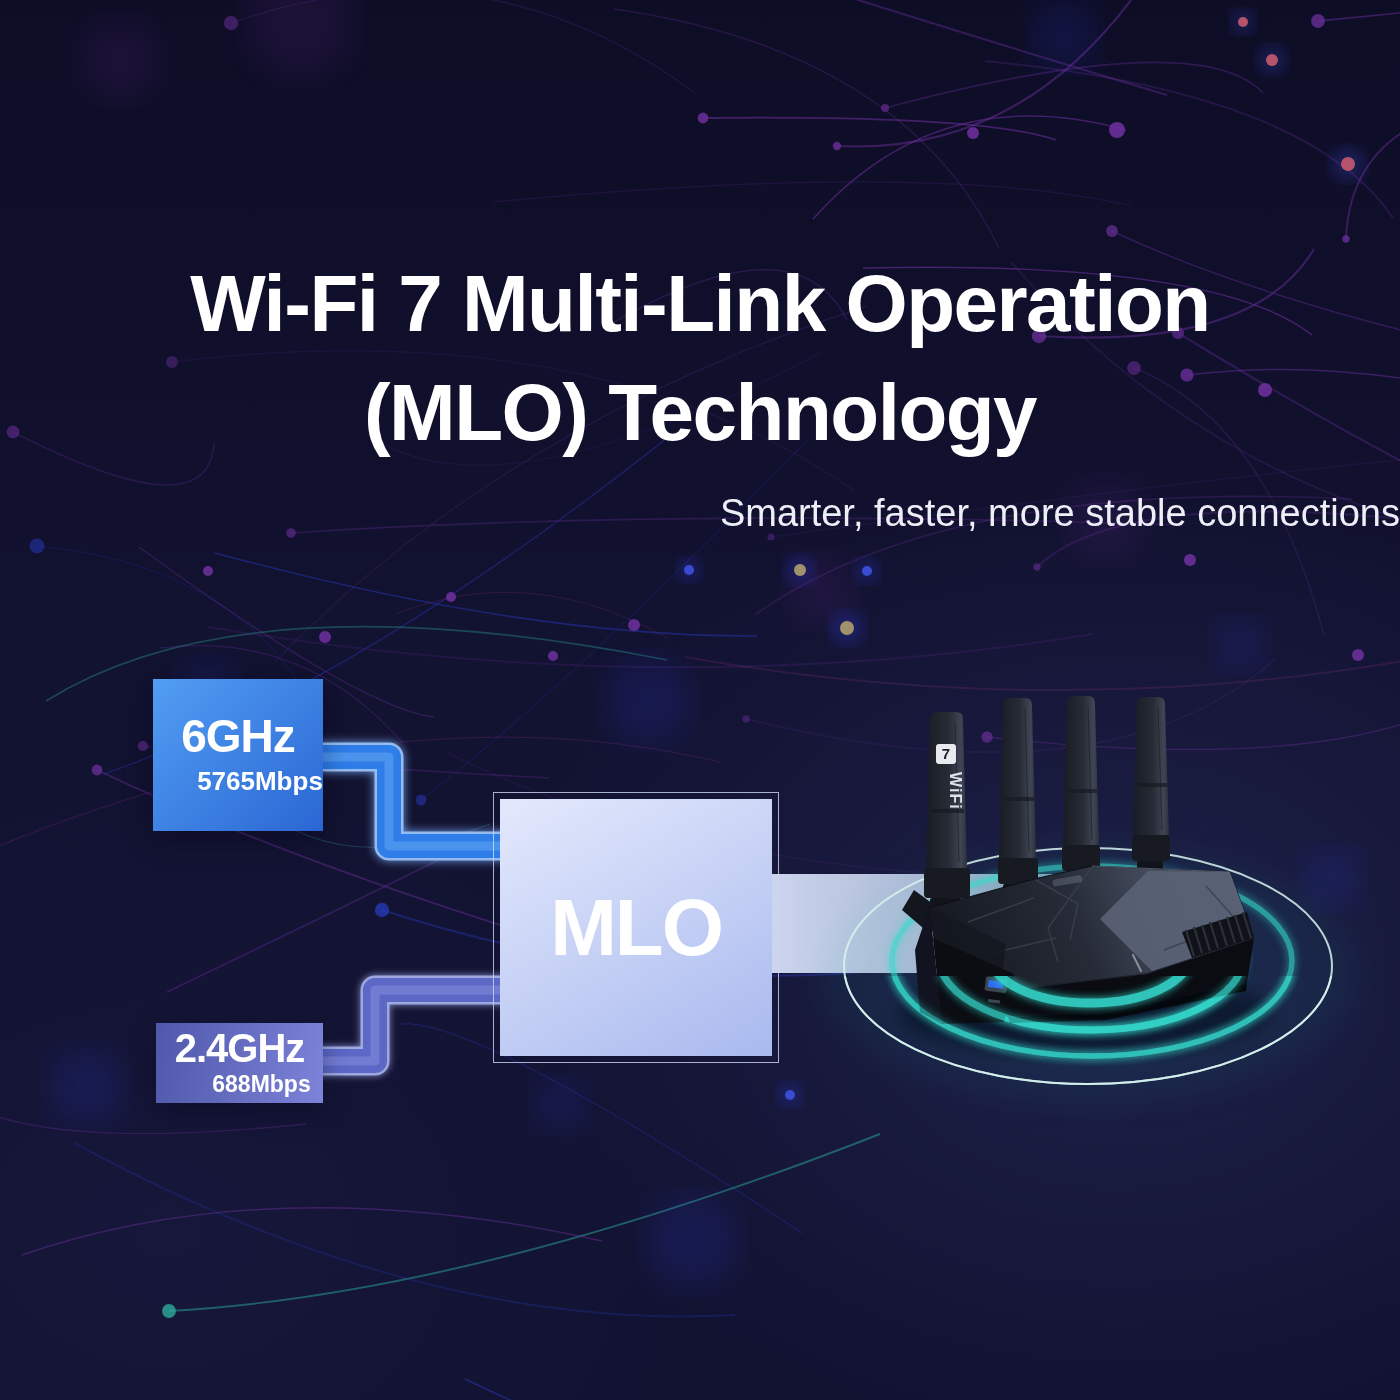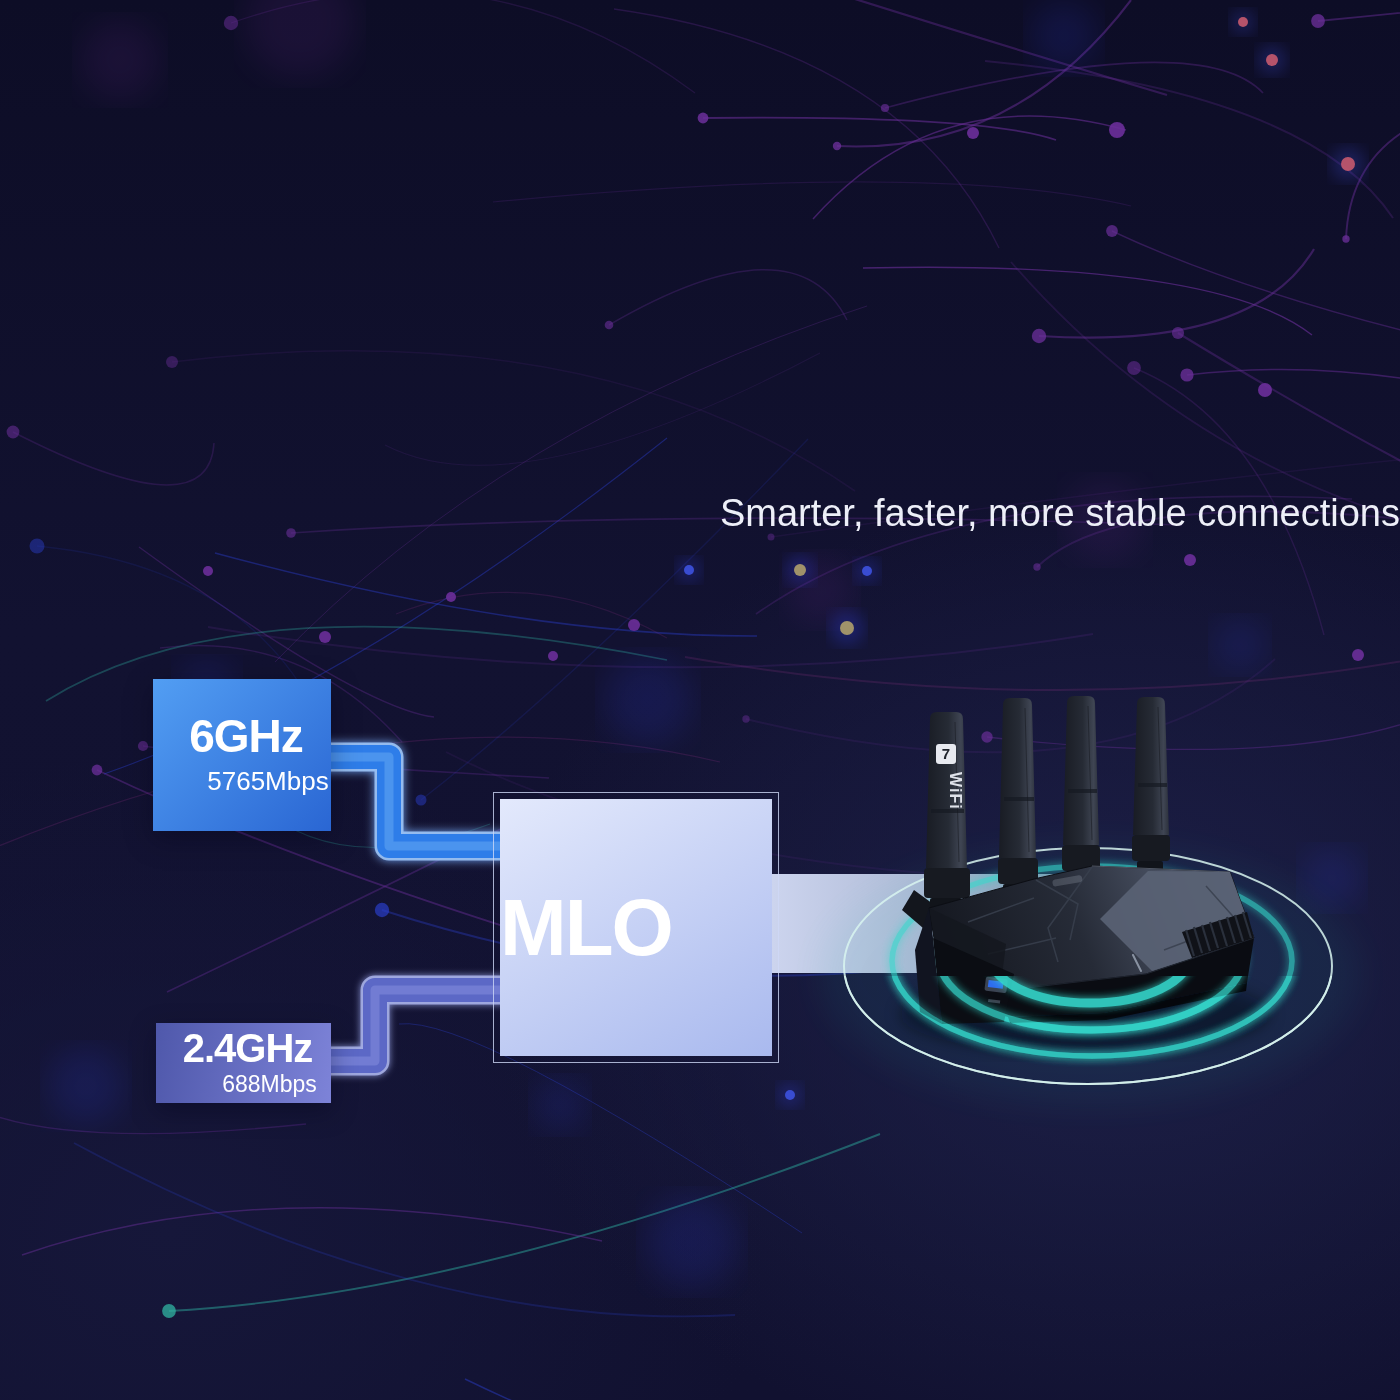--- a/index.html
+++ b/index.html
@@ -15,40 +15,40 @@
   .title-wrap{
     position:absolute;left:0;top:250px;width:1400px;text-align:center;
     color:var(--white,#fff);font-weight:700;font-size:80px;line-height:1.36;letter-spacing:-1.5px;
   }
   .subtitle{
     position:absolute;left:0;top:492px;width:1400px;text-align:right;
     color:#edeff8;font-weight:400;font-size:38px;letter-spacing:0;
   }
   .band-box{
     position:absolute;display:flex;flex-direction:column;align-items:center;justify-content:center;
-    color:#fff;text-align:right;box-shadow:0 8px 26px rgba(2,4,24,.35);padding-left:8px;
+    color:#fff;text-align:right;box-shadow:0 8px 26px rgba(2,4,24,.35);
   }
   .band-box .band-name{font-weight:700;font-size:46px;letter-spacing:-1px;line-height:1.04;}
-  .band-box .band-speed{font-weight:400;font-size:26px;margin-top:5px;margin-left:44px;}
+  .band-box .band-speed{font-weight:700;font-size:26px;margin-top:5px;margin-left:44px;}
   .band-6{left:153px;top:679px;width:170px;height:152px;
     background:linear-gradient(135deg,var(--b6a,#529ef3),var(--b6b,#2a66d3));}
   .band-5{left:154px;top:853px;width:169px;height:158px;
     background:linear-gradient(135deg,var(--b5a,#4284e0),var(--b5b,#2456b2));}
   .band-24{left:156px;top:1023px;width:167px;height:80px;
     background:linear-gradient(100deg,var(--b24a,#4f58ab),var(--b24b,#7d83d8));}
   .band-24 .band-name{font-size:40px;}
   .band-24 .band-speed{font-size:23px;margin-top:2px;}
   .mlo-outline{
     position:absolute;left:493px;top:792px;width:286px;height:271px;
     border:1.5px solid rgba(206,216,246,.8);box-sizing:border-box;background:transparent;
   }
   .mlo-fill{
     position:absolute;left:500px;top:799px;width:272px;height:257px;
     background:linear-gradient(150deg,var(--mloa,#e3e9fc) 0%,var(--mlob,#a9b9ee) 100%);
-    display:flex;align-items:center;
+    display:flex;align-items:center;justify-content:center;
   }
   .mlo-label{font-weight:700;font-size:80px;letter-spacing:-2px;color:#fff;}
 </style>
 </head>
 <body>
 
 <div class="stage">
 
   <svg id="scene" width="1400" height="1400" viewBox="0 0 1400 1400">
     <defs>
@@ -331,20 +331,24 @@
     </g>
 
     <g clip-path="url(#clipLower)" opacity=".95">
       <ellipse cx="1090" cy="955" rx="100" ry="48" fill="none" style="stroke:var(--teal,#35d9cc)" stroke-width="9" opacity=".95" filter="url(#fTeal)"></ellipse>
       <ellipse cx="1091" cy="958" rx="152" ry="72" fill="none" style="stroke:var(--teal,#35d9cc)" stroke-width="7" opacity=".8" filter="url(#fTeal)"></ellipse>
       <ellipse cx="1092" cy="961" rx="200" ry="95" fill="none" style="stroke:var(--teal,#35d9cc)" stroke-width="5.5" opacity=".65" filter="url(#fTeal)"></ellipse>
       <ellipse cx="1088" cy="966" rx="244" ry="118" fill="none" style="stroke:var(--pale,#d8f4f0)" stroke-width="2" opacity=".85"></ellipse>
     </g>
   </svg>
 
+  <div class="title-wrap">
+    <div>Wi-Fi 7 Multi-Link Operation</div>
+    <div>(MLO) Technology</div>
+  </div>
   <div class="subtitle">Smarter, faster, more stable connections</div>
 
   <div class="band-box band-6">
     <div class="band-name">6GHz</div>
     <div class="band-speed">5765Mbps</div>
   </div>
   <div class="band-box band-24">
     <div class="band-name">2.4GHz</div>
     <div class="band-speed">688Mbps</div>
   </div>

